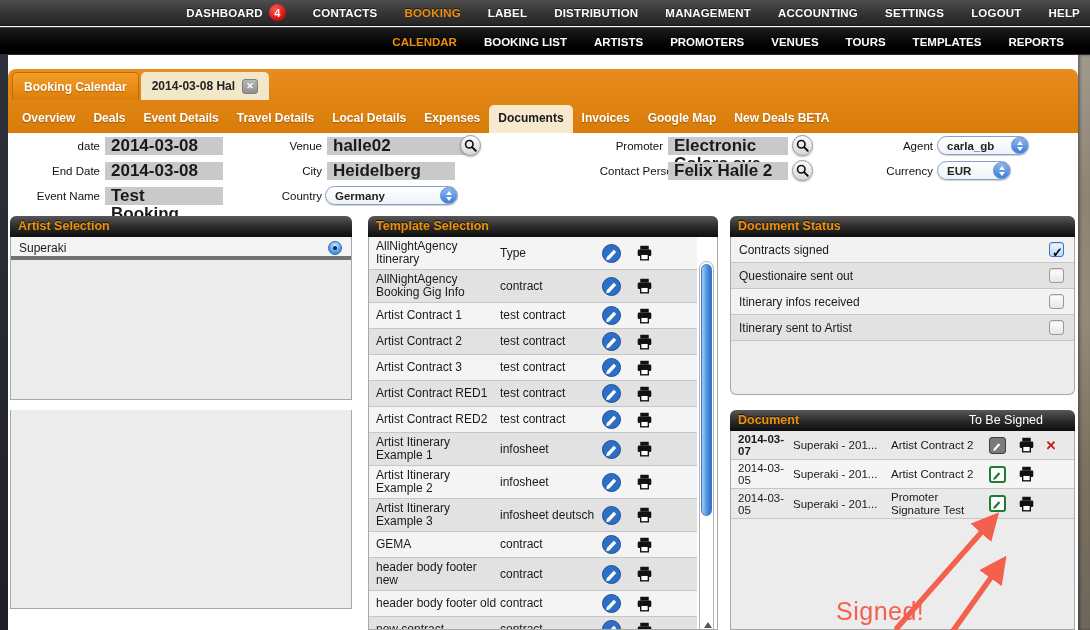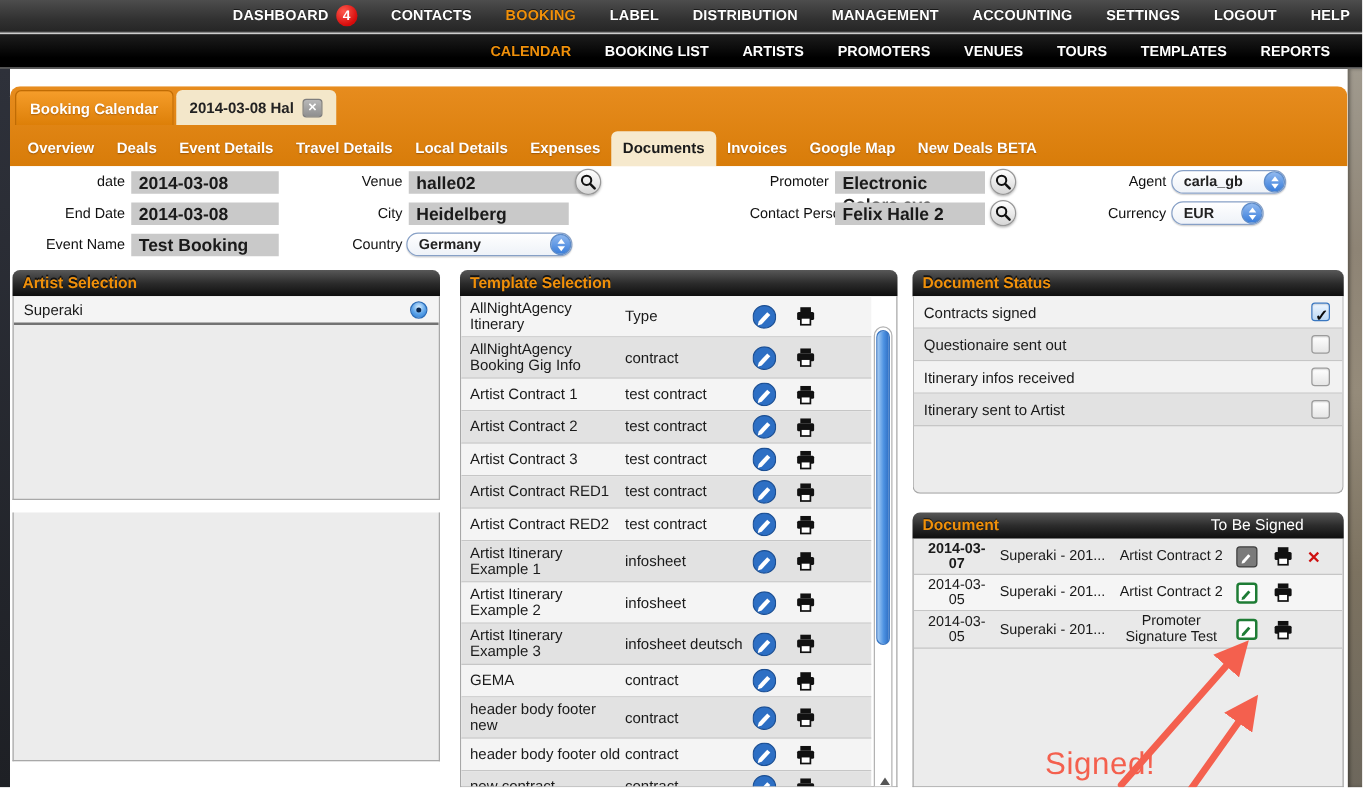--- a/index.html
+++ b/index.html
@@ -54,21 +54,21 @@
   .tab-close::after { content:"✕"; }
   .subtabs { position:absolute; left:5px; top:36px; right:0; height:28px; display:flex; }
   .subtab { height:28px; line-height:27px; padding:0 9px; font-size:12px; font-weight:bold;
             color:#fff; text-shadow:0 1px 1px rgba(110,55,0,.55); white-space:nowrap; cursor:pointer; }
   .subtab.active { background:#f6e9cd; color:#1a1a1a; text-shadow:none; border-radius:5px 5px 0 0; }
   .content { position:absolute; left:0; top:64px; right:0; bottom:0; background:#fff; }
 
   
   .flabel { position:absolute; font-size:11.5px; color:#111; text-align:right; line-height:18px; }
   .finput { position:absolute; height:18px; line-height:18px; background:#c9c9c9;
-            font-size:14px; font-weight:bold; color:#1a1a1a; padding:0 6px; }
+            font-size:17px; font-weight:bold; color:#1a1a1a; padding:0 6px; }
   .search-btn { position:absolute; width:21px; height:21px; border-radius:50%;
             background:linear-gradient(#ffffff,#d6d6d6); border:1px solid #979797;
             box-shadow:0 1px 2px rgba(0,0,0,.3); display:flex; align-items:center; justify-content:center;
             cursor:pointer; }
   .select { position:absolute; height:19px; border-radius:10px; border:1px solid #87a0c6;
             background:linear-gradient(#ffffff,#eef2f8); font-size:11.5px; font-weight:bold;
             color:#222; line-height:18px; padding-left:9px; box-shadow:0 1px 1px rgba(0,0,0,.18);
             cursor:pointer; }
   .stepper { position:absolute; right:0; top:0; width:17px; height:17px; margin:0;
             border-radius:9px; background:linear-gradient(#8fb8ef,#3a7edb);
@@ -85,21 +85,21 @@
   .phead { height:21px; line-height:21px; border-radius:6px 6px 0 0; padding:0 8px;
            background:linear-gradient(#585858,#2c2c2c 50%,#0d0d0d);
            display:flex; justify-content:space-between; align-items:center; }
   .phead .ptitle { color:#f0900a; font-size:12.5px; font-weight:bold;
            text-shadow:0 -1px 0 rgba(0,0,0,.7); }
   .phead .ptitle2 { color:#fff; font-size:12.5px; font-weight:normal; margin-right:24px; }
   .pbody { background:#ececec; border:1px solid #a8a8a8; border-top:none; position:relative;
            overflow:hidden; }
 
   
-  .artist-row { height:23px; line-height:23px; background:#f4f4f4; border-bottom:2px solid #737373;
+  .artist-row { height:23px; line-height:23px; background:#f4f4f4; border-bottom:4px solid #737373;
            font-size:12px; color:#1a1a1a; padding-left:8px; position:relative; cursor:pointer; }
   .radio { position:absolute; right:9px; top:4px; width:14px; height:14px; border-radius:50%;
            border:1px solid #9a9a9a; background:#fafafa; }
   .radio.selected { border:1px solid #2b6cb8;
            background:radial-gradient(circle at 50% 32%, #d9efff, #58a1e8 55%, #2f7bd0); }
   .radio.selected::after { content:""; position:absolute; left:4px; top:4px; width:4px; height:4px;
            border-radius:50%; background:#07244c; }
 
   
   .plus-btn { width:17px; height:17px; border-radius:50%; border:1px solid #1d6f12;
@@ -135,21 +135,21 @@
   .s-row:nth-child(odd)  { background:#f2f2f2; }
   .checkbox { position:absolute; right:10px; top:5px; width:15px; height:15px; border-radius:3px;
            border:1px solid #9b9b9b; background:linear-gradient(#ffffff,#e6e6e6);
            box-shadow:inset 0 1px 1px rgba(0,0,0,.12); cursor:pointer; }
   .checkbox.checked { background:linear-gradient(#eef6ff,#bcd9f5); border-color:#3a77c0; }
   .checkbox.checked::after { content:"✓"; position:absolute; left:2px; top:-3px;
            color:#0a0a0a; font-size:13px; font-weight:bold; }
 
   
   .d-row { display:flex; align-items:center; min-height:23px; border-bottom:1px solid #c6c6c6;
-           font-size:11.5px; color:#1a1a1a; padding:2px 0;text-align:center; }
+           font-size:11.5px; color:#1a1a1a; padding:2px 0; }
   .d-row:nth-child(odd)  { background:#e9e9e9; }
   .d-row:nth-child(even) { background:#f5f5f5; }
   .d-date { width:62px; padding-left:7px; }
   .d-date.bold { font-weight:bold; }
   .d-ref  { width:98px; }
   .d-name { width:92px; line-height:12.5px; }
   .d-sign { width:28px; display:flex; justify-content:center; }
   .d-print{ width:30px; display:flex; justify-content:center; cursor:pointer; }
   .d-del  { width:20px; text-align:center; color:#ce1111; font-weight:bold; font-size:13px; cursor:pointer; }
   .d-del::after { content:"✕"; }

